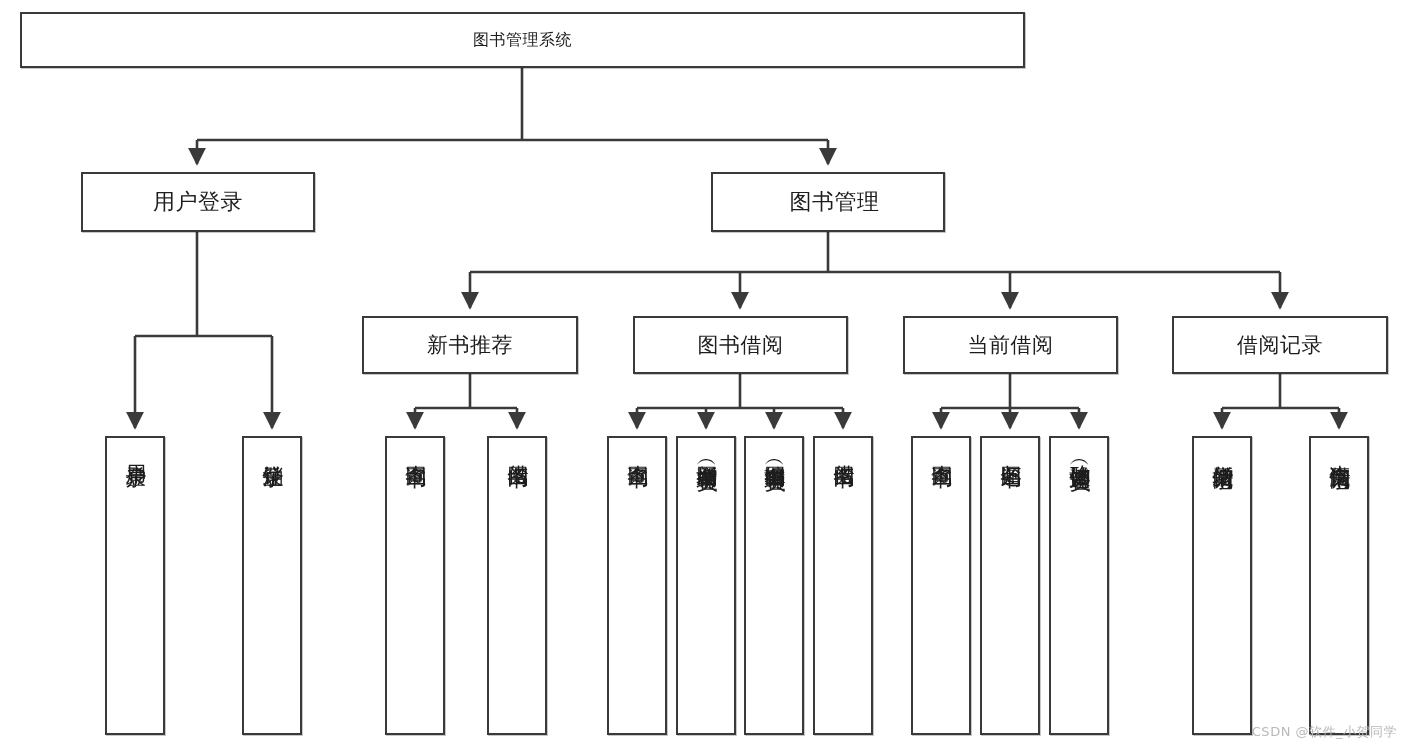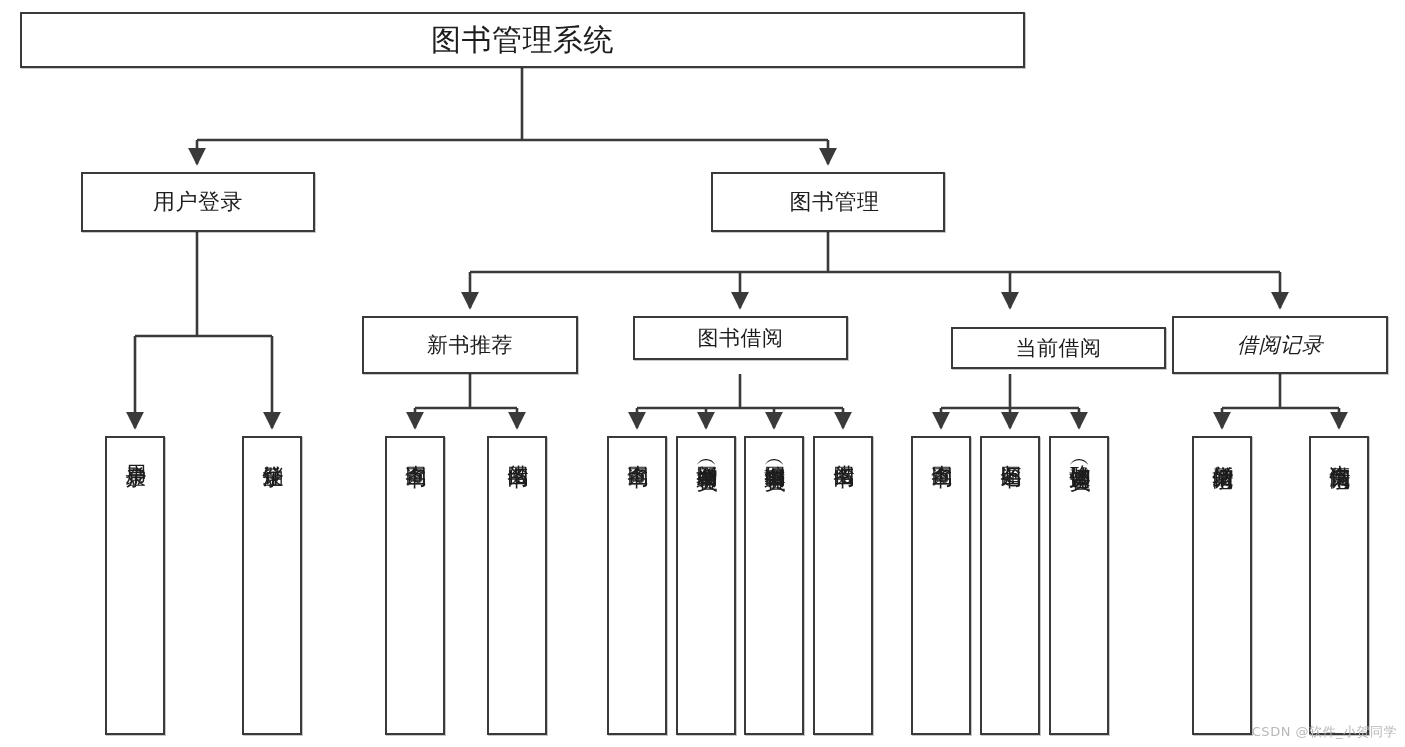--- a/index.html
+++ b/index.html
@@ -36,21 +36,21 @@
     justify-content: center;
     color: #1d1d1d;
     box-shadow: 1px 1px 0 rgba(0,0,0,0.22);
   }
   .node-label {
     display: block;
     text-align: center;
     letter-spacing: 0.5px;
   }
   .node-root {
-    font-size: 30px;
+    font-size: 16px;
   }
   .node-l2 {
     font-size: 22px;
   }
   .node-l3 {
     font-size: 21px;
   }
   .node-leaf {
     align-items: flex-start;
     padding-top: 10px;
@@ -136,27 +136,27 @@
   <div class="node node-l2" style="left:81px; top:172px; width:234px; height:60px;">
     <span class="node-label">用户登录</span>
   </div>
   <div class="node node-l2" style="left:711px; top:172px; width:234px; height:60px;padding-left:13px;">
     <span class="node-label">图书管理</span>
   </div>
 
   <div class="node node-l3" style="left:362px; top:316px; width:216px; height:58px;">
     <span class="node-label">新书推荐</span>
   </div>
-  <div class="node node-l3" style="left:633px; top:316px; width:215px; height:44px;">
+  <div class="node node-l3" style="left:633px; top:316px; width:215px; height:58px;">
     <span class="node-label">图书借阅</span>
   </div>
-  <div class="node node-l3" style="left:903px; top:327px; width:215px; height:42px;margin-left:48px;">
+  <div class="node node-l3" style="left:903px; top:316px; width:215px; height:58px;">
     <span class="node-label">当前借阅</span>
   </div>
-  <div class="node node-l3" style="left:1172px; top:316px; width:216px; height:58px;font-style:italic;">
+  <div class="node node-l3" style="left:1172px; top:316px; width:216px; height:58px;">
     <span class="node-label">借阅记录</span>
   </div>
 
   <div class="node node-leaf" style="left:105px; top:436px; width:60px; height:299px;">
     <span class="node-label">用户登录</span>
   </div>
   <div class="node node-leaf" style="left:242px; top:436px; width:60px; height:299px;">
     <span class="node-label">注销登录</span>
   </div>
 

